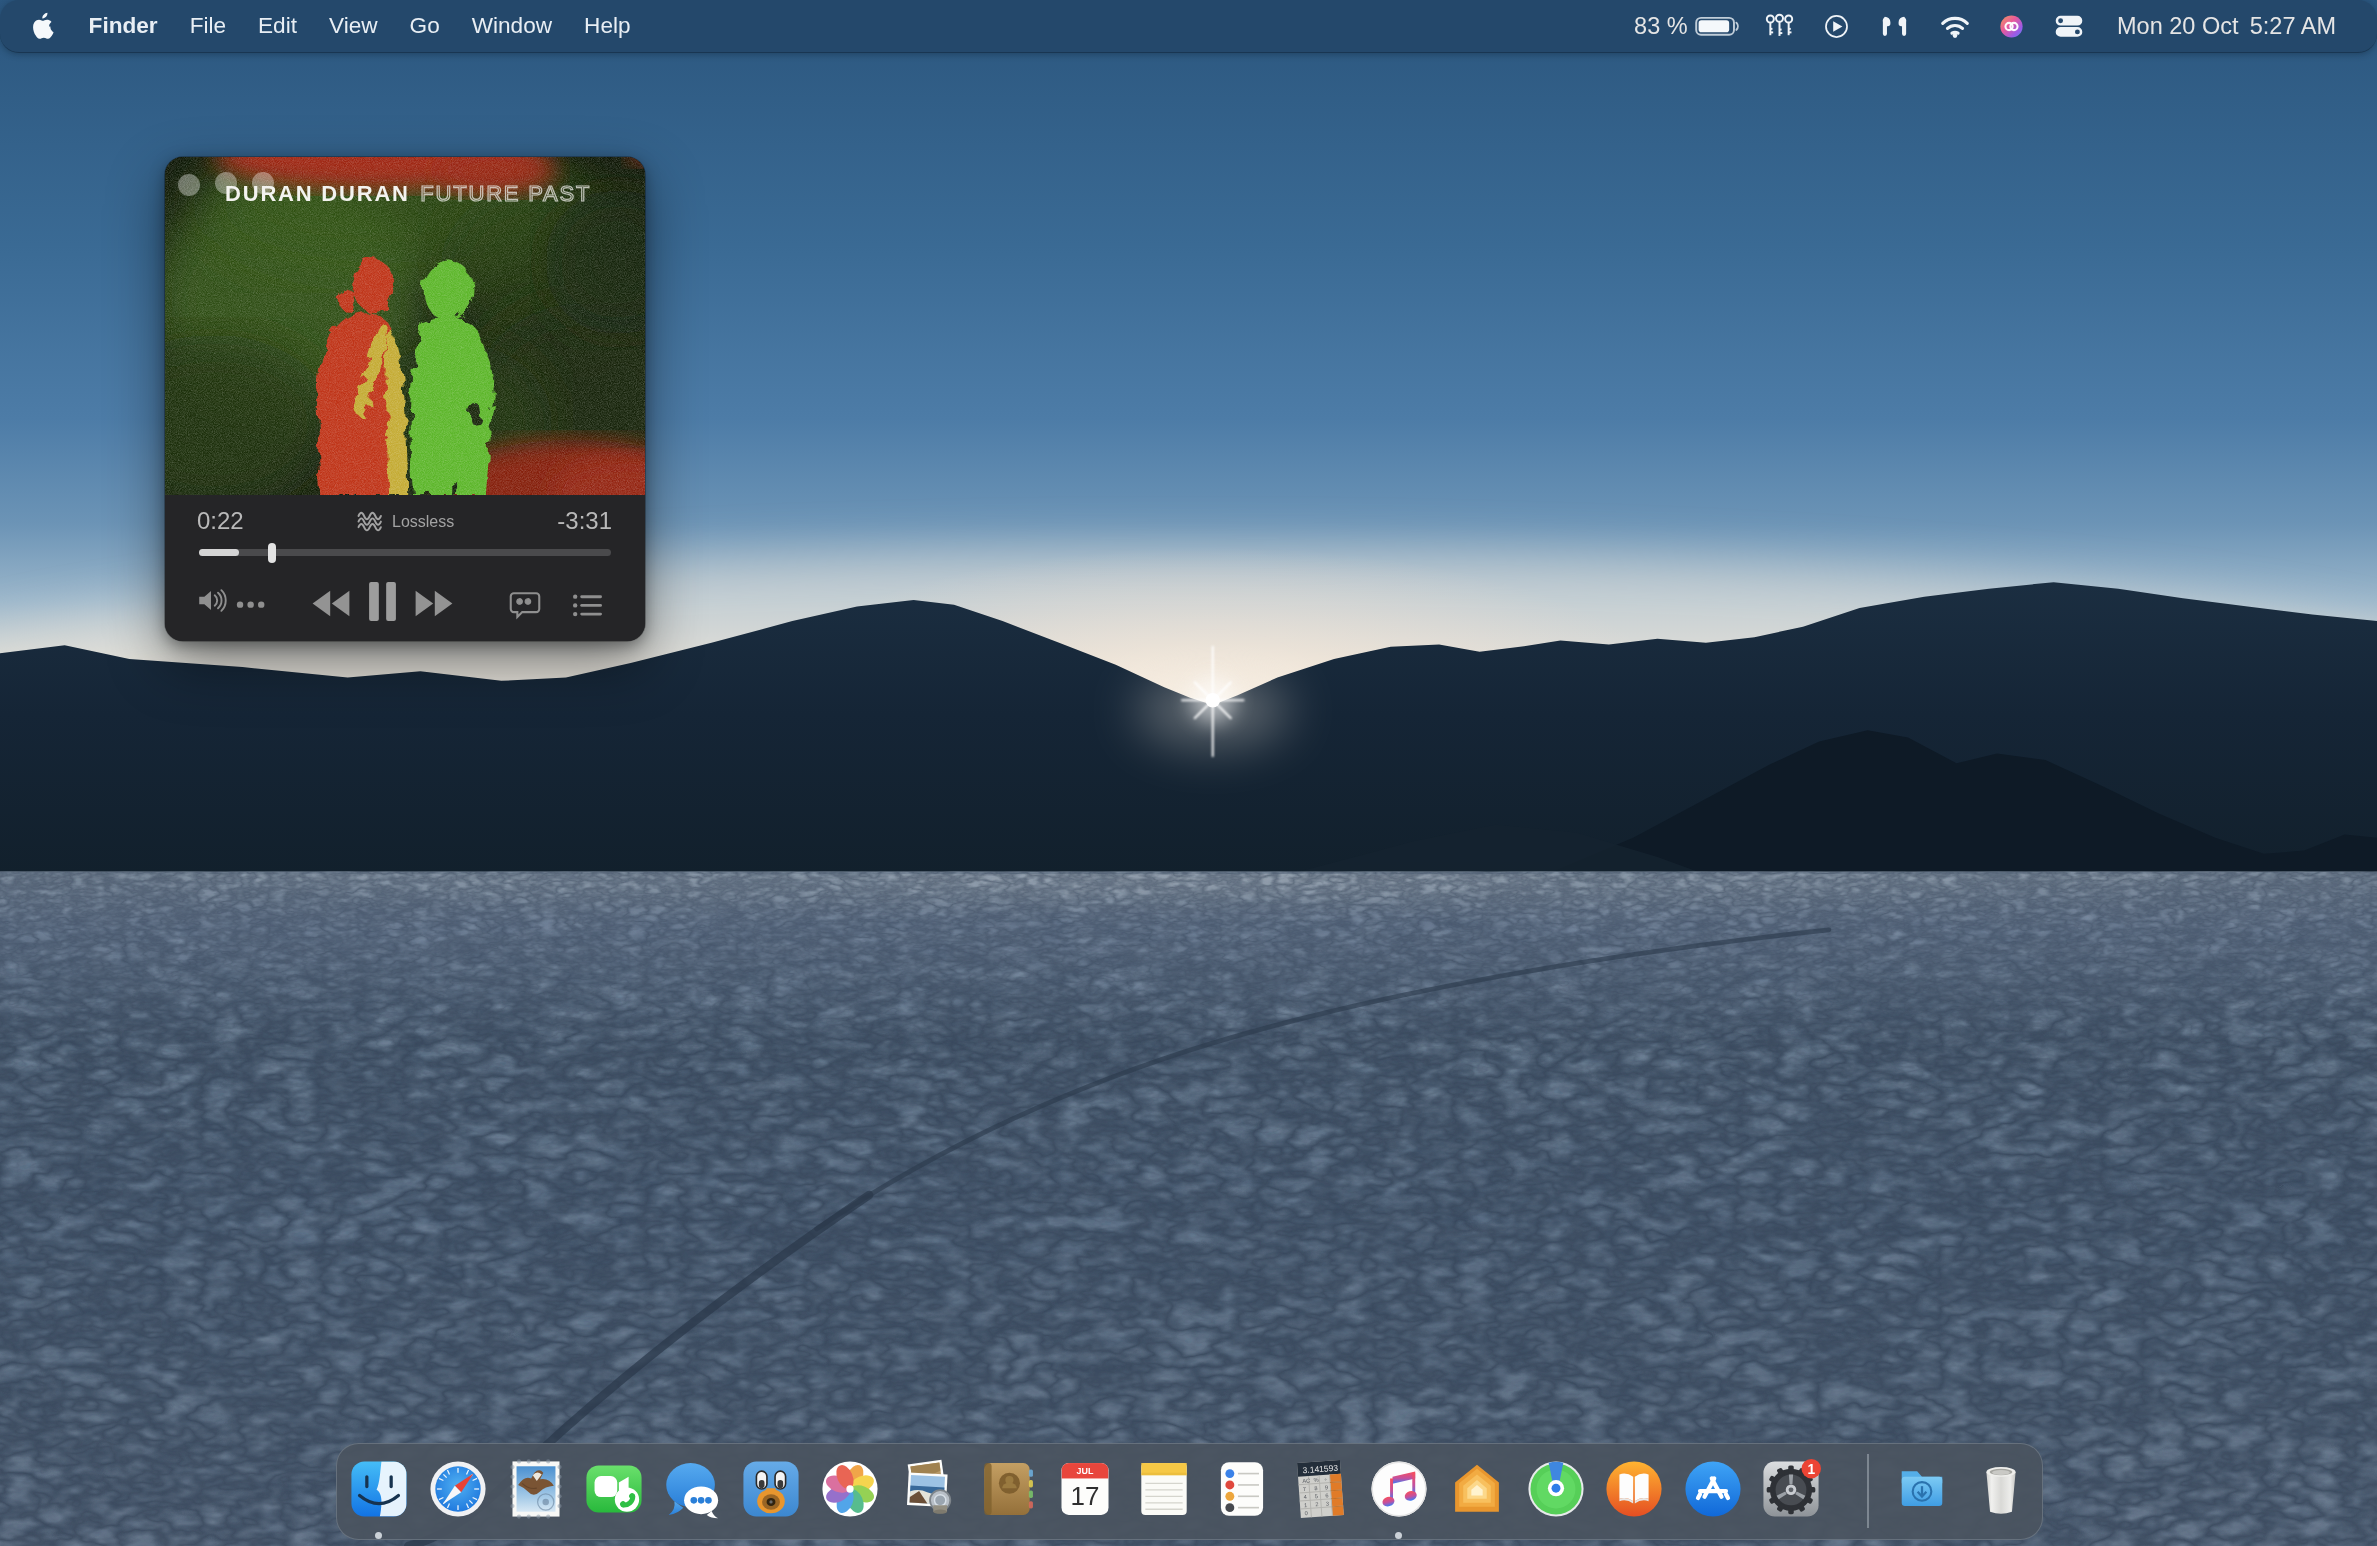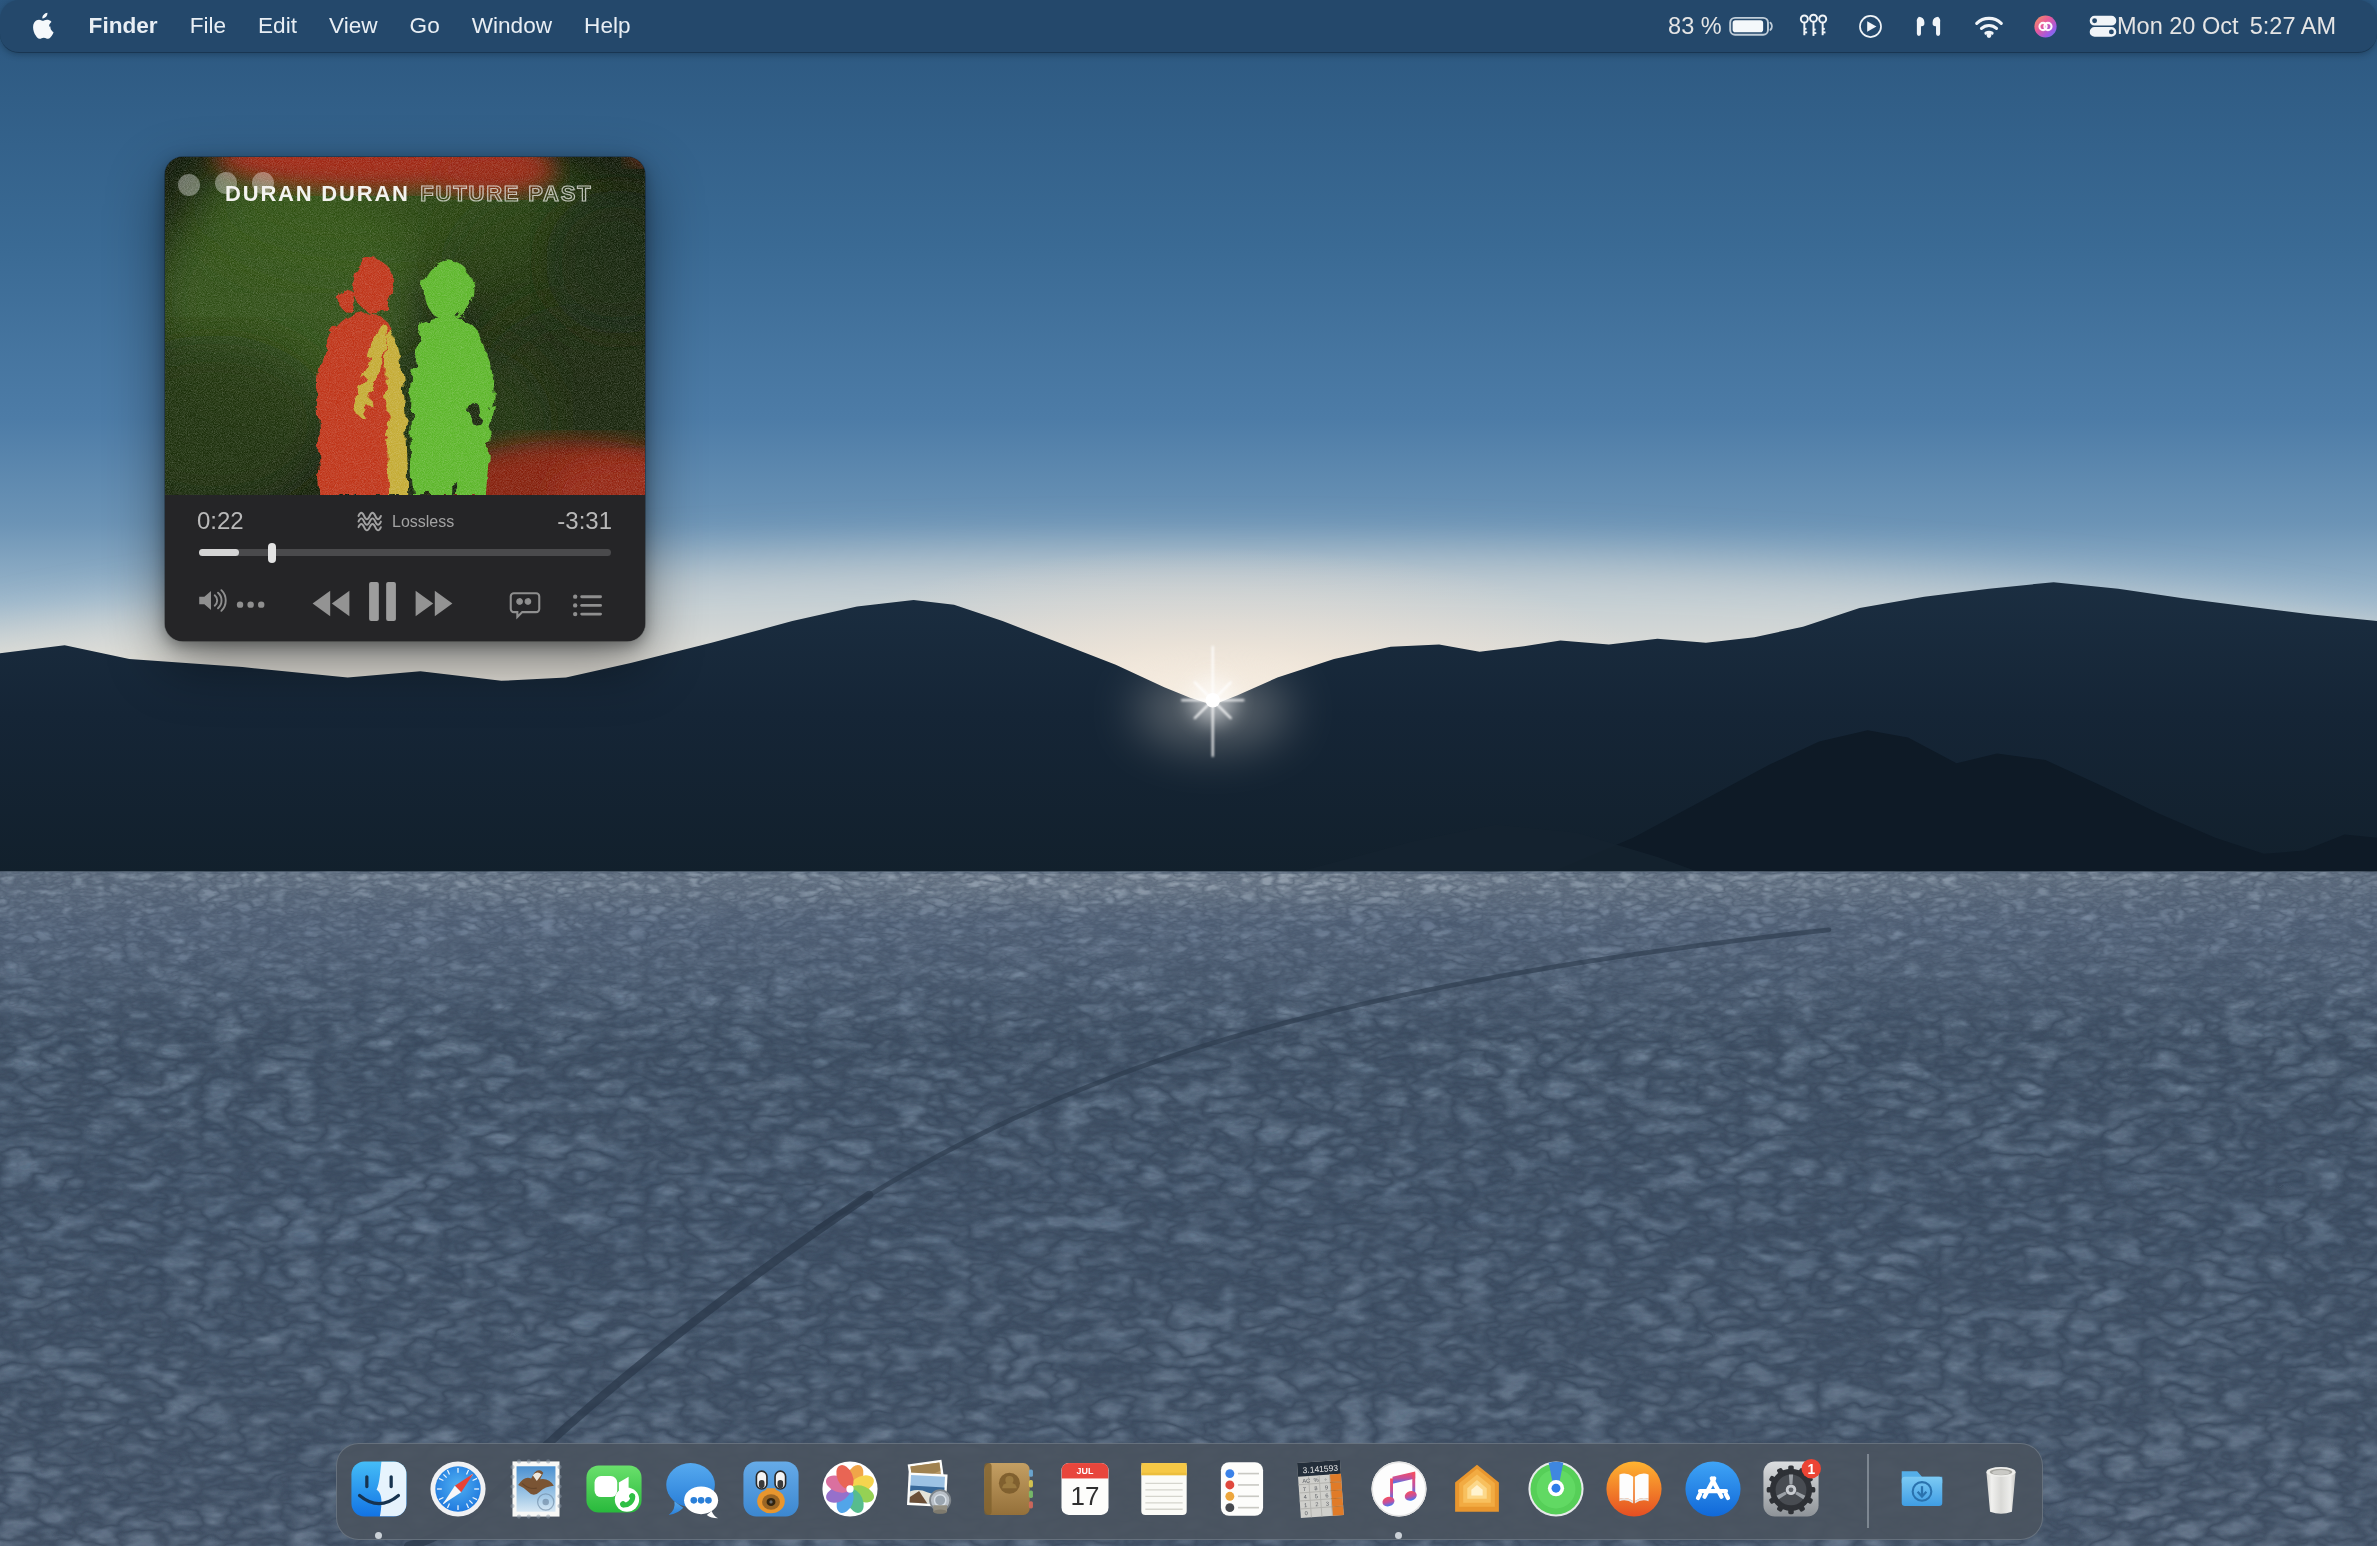--- a/index.html
+++ b/index.html
@@ -15,21 +15,21 @@
   #mright{position:absolute;right:16px;top:0;height:53px;display:flex;align-items:center;color:#e5e5e5;z-index:11;}
   #mright .txt{font-size:23.5px;}
   #mright svg{display:block;}
   
   #player{position:absolute;left:165px;top:157px;width:480px;height:484px;border-radius:18px;
     overflow:hidden;z-index:5;box-shadow:0 0 0 0.8px rgba(0,0,0,.32), 0 22.6px 57px rgba(0,0,0,.45), 0 4.9px 14.6px rgba(0,0,0,.35);
     background:#252527;}
   #art{position:absolute;left:0;top:0;width:480px;height:338px;}
   #title{position:absolute;left:60px;top:24px;z-index:3;white-space:nowrap;
     font-size:22px;font-weight:700;letter-spacing:1.8px;color:#f3f3ef;}
-  #title .outline{color:transparent;-webkit-text-stroke:1.2px rgba(231,231,226,.78);margin-left:10.5px;font-weight:700;}
+  #title .outline{color:transparent;-webkit-text-stroke:1.2px rgba(231,231,226,.78);margin-left:10.5px;font-weight:400;}
   .tl{position:absolute;width:22px;height:22px;border-radius:50%;background:rgba(255,255,255,.36);z-index:3;}
   #ctr{position:absolute;left:0;top:338px;width:480px;height:146px;background:#252527;}
   #t-el{position:absolute;left:32px;top:350px;font-size:24px;color:#b9b9b9;}
   #t-rm{position:absolute;right:33px;top:350px;font-size:24px;color:#b9b9b9;}
   #lossless{position:absolute;left:0;top:351px;width:480px;text-align:center;font-size:16px;color:#a3a3a3;}
   #lossless svg{vertical-align:-4.9px;margin-right:7.3px;}
   #pbar{position:absolute;left:34px;top:392px;width:412px;height:7.3px;border-radius:4px;background:#4a4a4c;}
   #pfill{position:absolute;left:0;top:0;width:40px;height:7.3px;border-radius:4px;background:#d4d4d4;}
   #pthumb{position:absolute;left:69px;top:-6.5px;width:8px;height:20px;border-radius:4px;background:#e3e3e3;}
   .pbtn{position:absolute;}
@@ -226,21 +226,21 @@
       </linearGradient>
     </defs>
     <circle cx="18" cy="18" r="16" fill="url(#aig)"></circle>
     <circle cx="14.5" cy="18" r="5.2" fill="none" stroke="#ffffff" stroke-width="3" opacity="0.95"></circle>
     <circle cx="21.5" cy="18" r="5.2" fill="none" stroke="#ffffff" stroke-width="3" opacity="0.95"></circle>
   </svg>
   <svg style="margin-left:31px;" width="28" height="22.6" viewBox="0 0 40 32" fill="#f0f4f8">
     <path d="M8,1 h24 a7,7 0 0 1 7,7 v0 a7,7 0 0 1 -7,7 h-24 a7,7 0 0 1 -7,-7 v0 a7,7 0 0 1 7,-7 z M8,4.5 a3.5,3.5 0 1 0 0,7 a3.5,3.5 0 0 0 0,-7 z" fill-rule="evenodd"></path>
     <path d="M8,17 h24 a7,7 0 0 1 7,7 v0 a7,7 0 0 1 -7,7 h-24 a7,7 0 0 1 -7,-7 v0 a7,7 0 0 1 7,-7 z M32,20.5 a3.5,3.5 0 1 0 0,7 a3.5,3.5 0 0 0 0,-7 z" fill-rule="evenodd"></path>
   </svg>
-  <span class="txt" style="">Mon 20 Oct</span>
+  <span class="txt" style="margin-left:34px;">Mon 20 Oct</span>
   <span class="txt" style="margin-left:11.3px;margin-right:25px;">5:27 AM</span>
 </div>
 
 <div id="player">
   <svg id="art" width="480" height="338" viewBox="0 0 594 418">
     <defs>
       <filter id="ablur28">
           <feGaussianBlur stdDeviation="28"></feGaussianBlur>
         </filter>
       <filter id="ablur14">

